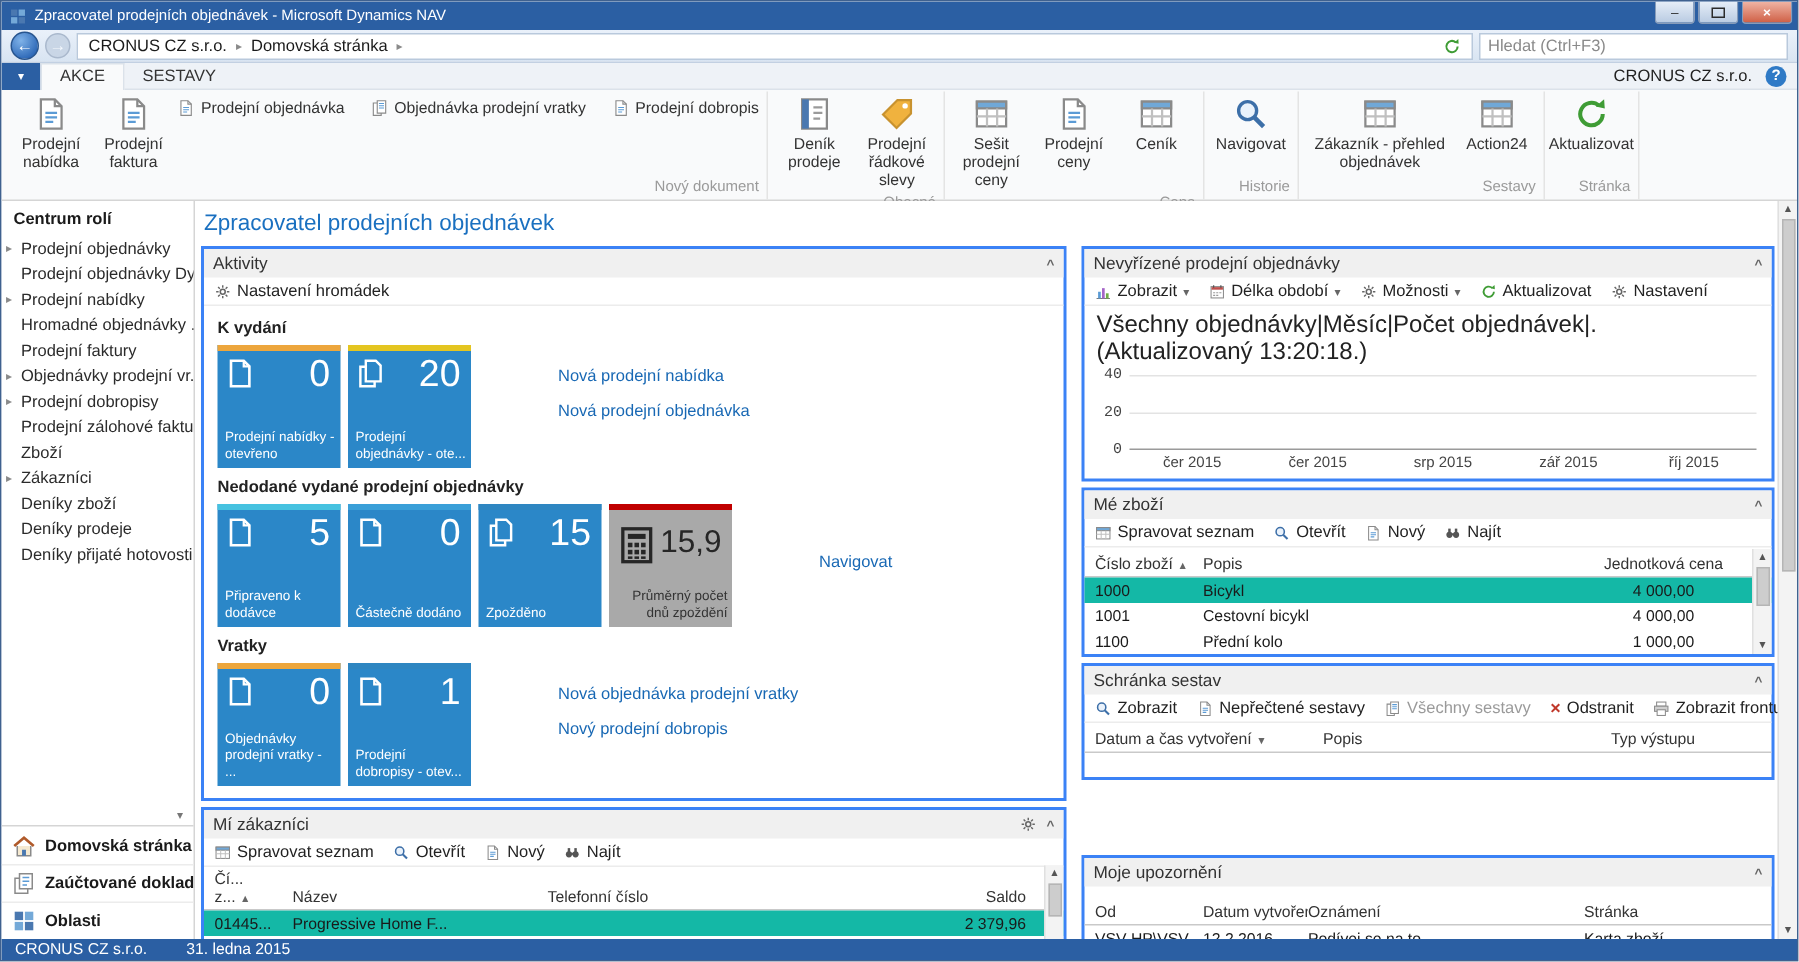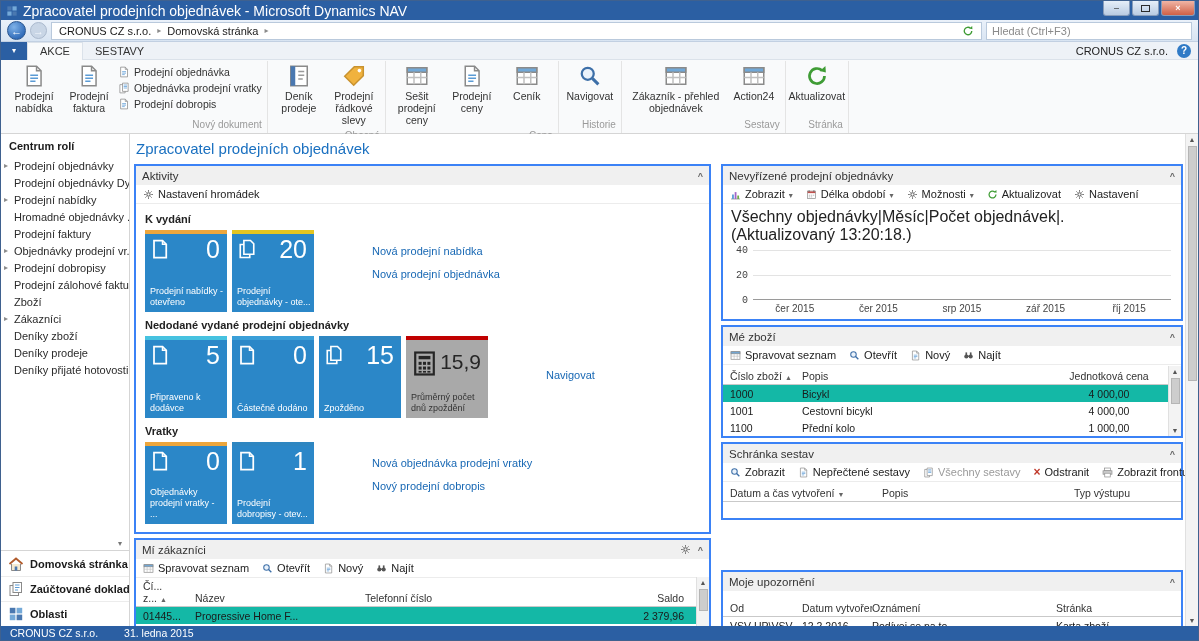--- a/index.html
+++ b/index.html
@@ -3,21 +3,21 @@
 <meta charset="utf-8">
 <style>
   * { box-sizing: border-box; margin: 0; padding: 0; }
   body { background:#9aa7b8; font-family:"Liberation Sans", sans-serif; }
   .window { position:relative; width:1199px; height:641px; background:#fff; overflow:hidden;
             border:1px solid #3f618f; font-size:11px; color:#1a1a1a; cursor:default; }
 
   
   .titlebar { position:absolute; top:0; left:0; right:0; height:19px; background:#2b5fa3;
               display:flex; align-items:center; gap:5px; padding-left:5px; color:#fff; }
-  .titlebar .title { font-size:14px; white-space:nowrap; }
+  .titlebar .title { font-size:10px; white-space:nowrap; }
   .winctrls { margin-left:auto; display:flex; height:100%; align-items:flex-start; padding-right:3px; }
   .wbtn { width:27px; height:15px; margin-left:2px; background:linear-gradient(#e6eef8,#b9cbe2);
           border:1px solid #879cba; border-top:none; border-radius:0 0 3px 3px; color:#2b2b2b;
           display:flex; align-items:center; justify-content:center; font-size:9px; line-height:1; }
   .wbtn.close { width:34px; background:linear-gradient(#f0b5a5,#cf6046); color:#fff; font-weight:bold; }
   .maxbox { width:9px; height:7px; border:1px solid #2b2b2b; display:inline-block; }
 
   
   .addressbar { position:absolute; top:19px; left:0; right:0; height:22px;
                 background:linear-gradient(#eaf1fa,#d8e4f2); border-bottom:1px solid #c2d0e2;
@@ -51,21 +51,21 @@
 
   
   .ribbon { position:absolute; top:59px; left:0; right:0; height:74px; background:#f9fafb;
             border-bottom:1px solid #d5d5d5; display:flex; align-items:stretch; padding:1px 2px 0; }
   .rgroup { display:flex; flex-direction:column; border-right:1px solid #e4e4e4; padding:1px 5px 0; }
   .rbtns { flex:1; display:flex; align-items:flex-start; gap:3px; }
   .rbtn-large { width:52px; display:flex; flex-direction:column; align-items:center; text-align:center;
                 font-size:10.5px; line-height:1.12; color:#333; padding:2px 1px; }
   .rbtn-large .ic24 { margin-bottom:3px; }
   .rbtn-large.wide { width:98px; }
-  .rsmall { display:flex; flex-direction:column; gap:4px; padding-top:4px; }
+  .rsmall { display:flex; flex-direction:row; gap:17px; padding-top:4px; }
   .rbtn-small { display:flex; align-items:center; gap:4px; font-size:10.5px; color:#333; white-space:nowrap; }
   .rglab { text-align:right; font-size:10px; color:#9a9a9a; padding:2px 0 3px; }
 
   
   .bodyarea { position:absolute; top:133px; bottom:14px; left:0; right:0; display:flex; background:#fff; overflow:hidden; }
   .sidebar { width:129px; flex:none; border-right:1px solid #d5d5d5; display:flex; flex-direction:column; }
   .sb-header { font-weight:bold; padding:6px 8px 5px; }
   .sb-items { flex:1; overflow:hidden; }
   .sb-item { display:flex; align-items:center; height:17px; padding-left:3px; color:#2b2b2b; white-space:nowrap; overflow:hidden; }
   .sb-item .arrow { width:10px; flex:none; color:#8a8a8a; font-size:8px; }
@@ -94,21 +94,21 @@
   .dd::before { content:"▾"; font-size:8px; color:#666; }
   .x-red { color:#c0392b; font-weight:bold; font-size:12px; line-height:1; }
 
   
   .act .pbody { padding:2px 9px 8px; }
   .sect-title { font-weight:bold; margin:7px 0 5px; color:#222; }
   .sect-row { display:flex; }
   .tiles { display:flex; gap:5px; }
   .tile { width:82px; height:82px; background:#2b87c8; border-top:4px solid #2b87c8;
           color:#fff; position:relative; flex:none; }
-  .tile.gray { background:#a9a9a9; color:#262626; }
+  .tile.gray { background:#a9a9a9; color:#262626;text-align:right; }
   .tile-ic { position:absolute; top:5px; left:5px; width:20px; height:20px; }
   .tile-ic.big { width:27px; height:27px; top:10px; }
   .tile-val { position:absolute; top:1px; right:7px; font-size:25px; }
   .tile.gray .tile-val { font-size:21px; top:10px; }
   .tile-lab { position:absolute; left:5px; right:3px; bottom:4px; font-size:9px; line-height:1.22; }
   .tile.gray .tile-lab { color:#333; }
   .links { display:flex; flex-direction:column; gap:11px; margin-left:58px; padding-top:15px; }
   .links.mid { padding-top:33px; }
   .link { color:#1868b4; cursor:pointer; white-space:nowrap; }
 

